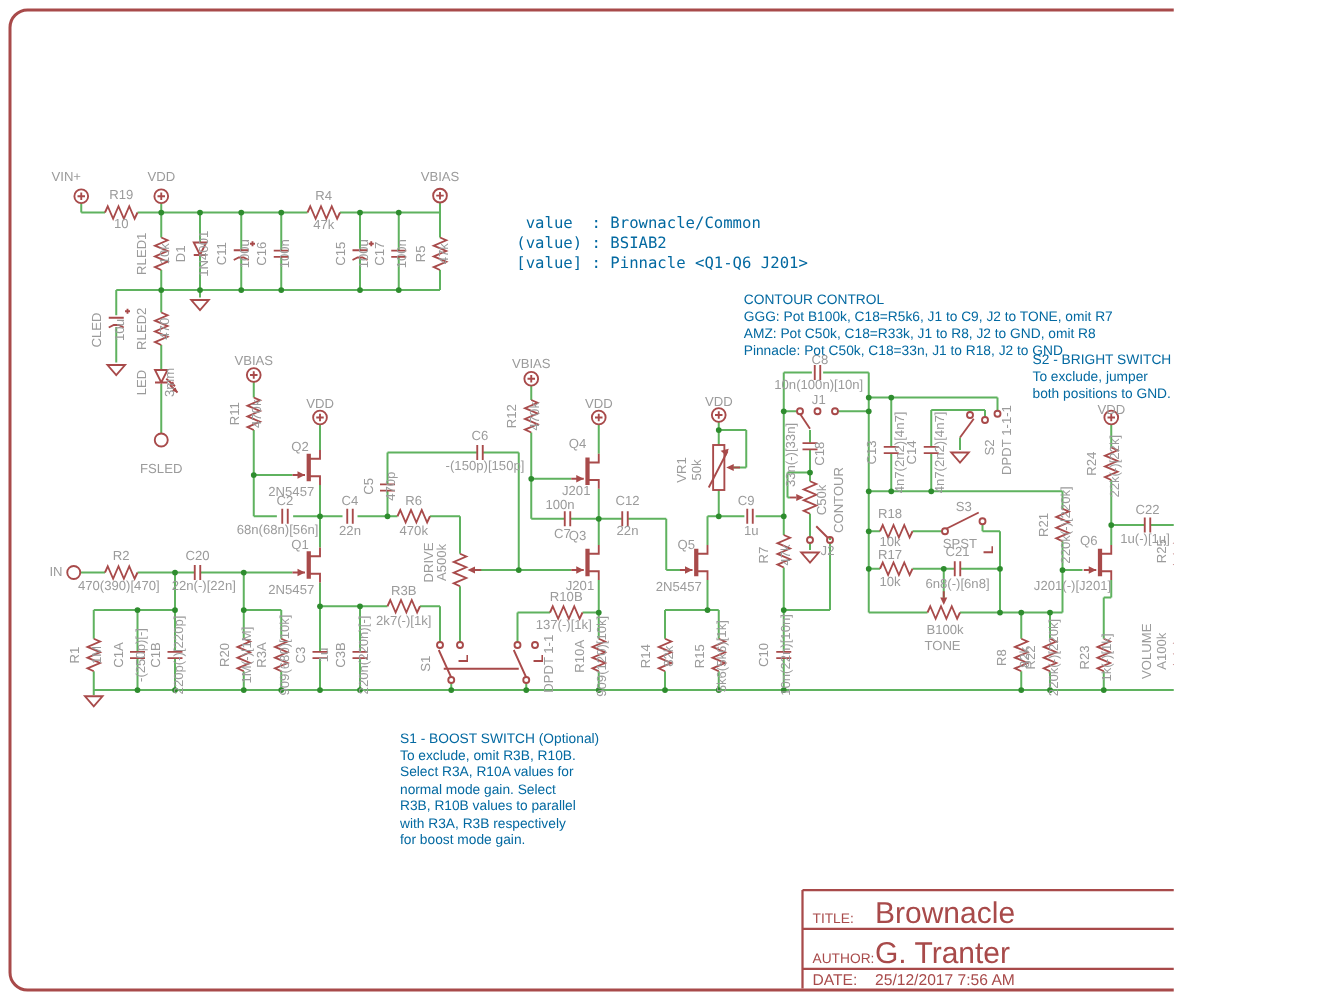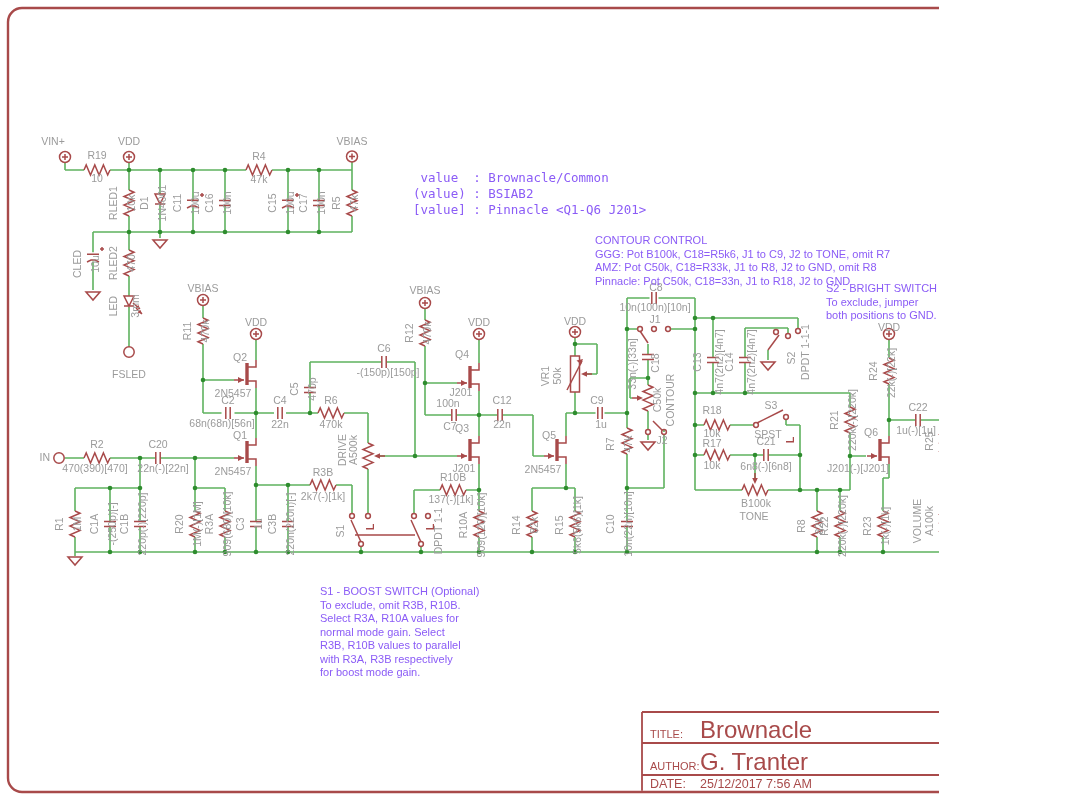--- a/index.html
+++ b/index.html
@@ -7,21 +7,21 @@
         font-family:"Liberation Sans",sans-serif;}
   svg{position:absolute;left:0;top:0;}
   .wire{stroke:#5fb25f;stroke-width:1.6;fill:none;}
   .sym{stroke:#a84a4a;stroke-width:1.5;fill:none;}
   .symf{fill:#a84a4a;stroke:none;}
   .frame{stroke:#a84a4a;stroke-width:2.4;fill:none;}
   .tbl{stroke:#a84a4a;stroke-width:1.8;fill:none;}
   .dot{fill:#2e8c2e;stroke:none;}
   .lbl{fill:#9b9b9b;font-family:"Liberation Sans",sans-serif;font-size:10.5px;}
   .lbl.red{fill:#a84a4a;font-weight:bold;font-size:11px;}
-  .note{position:absolute;color:#8b5cf6;font-size:11px;line-height:13.5px;white-space:pre;}
+  .note{position:absolute;color:#0369a1;font-size:11px;line-height:13.5px;white-space:pre;}
   .mono{font-family:"DejaVu Sans Mono",monospace;font-size:12.5px;line-height:16px;}
   .ttxt{fill:#a84a4a;font-family:"Liberation Sans",sans-serif;}
   .t-small{font-size:11px;}
   .t-big{font-size:24px;}
   .t-med{font-size:12.5px;}
 </style>
 </head>
 <body>
 
 <div id="page">

